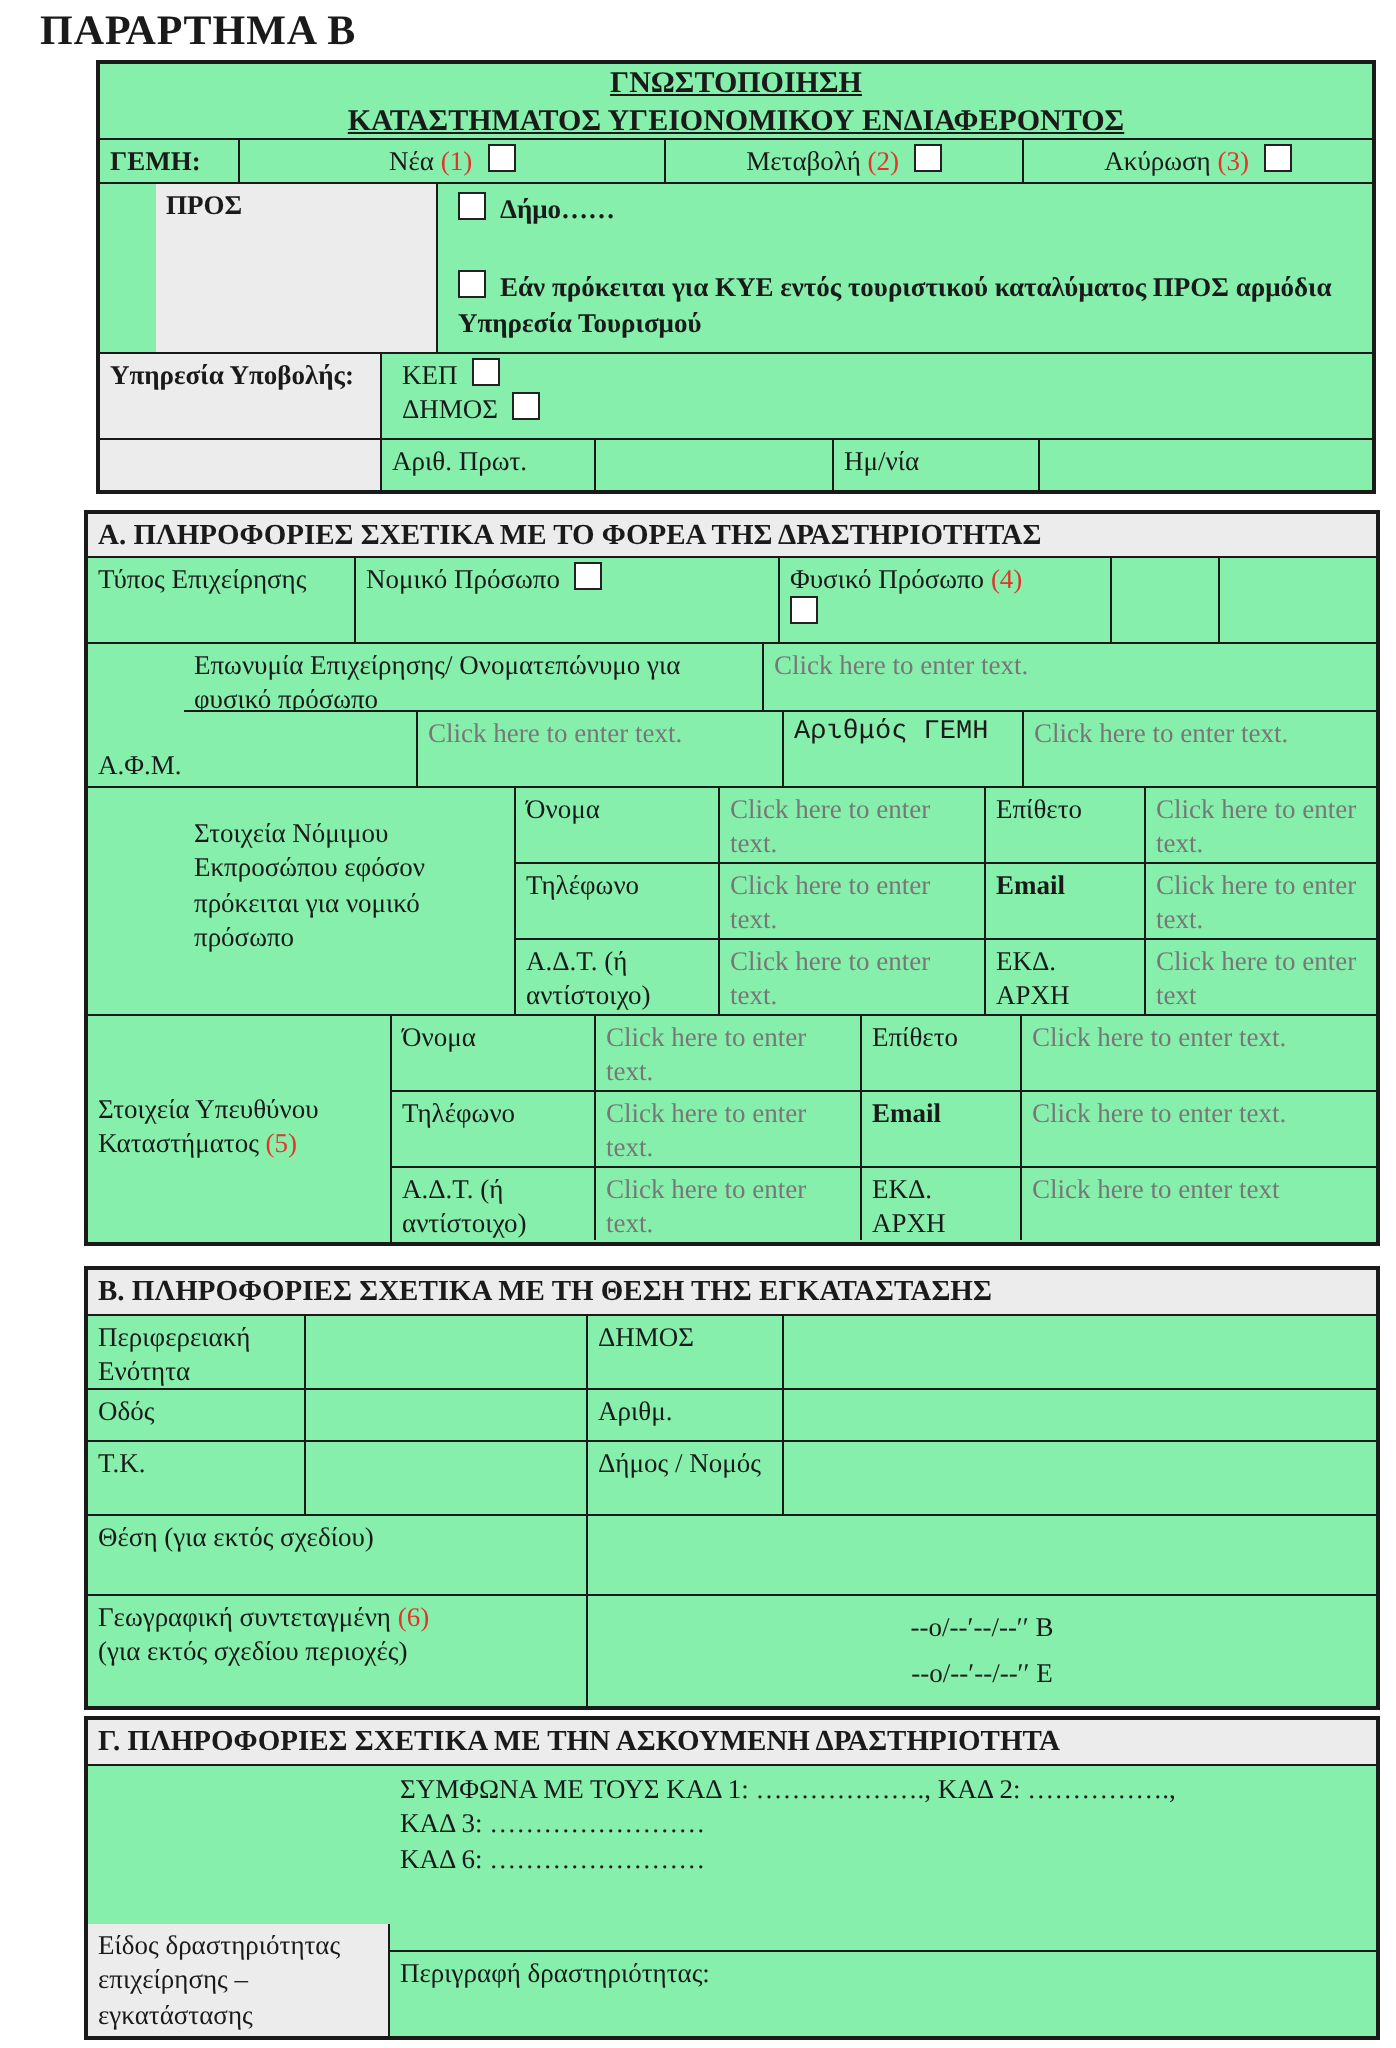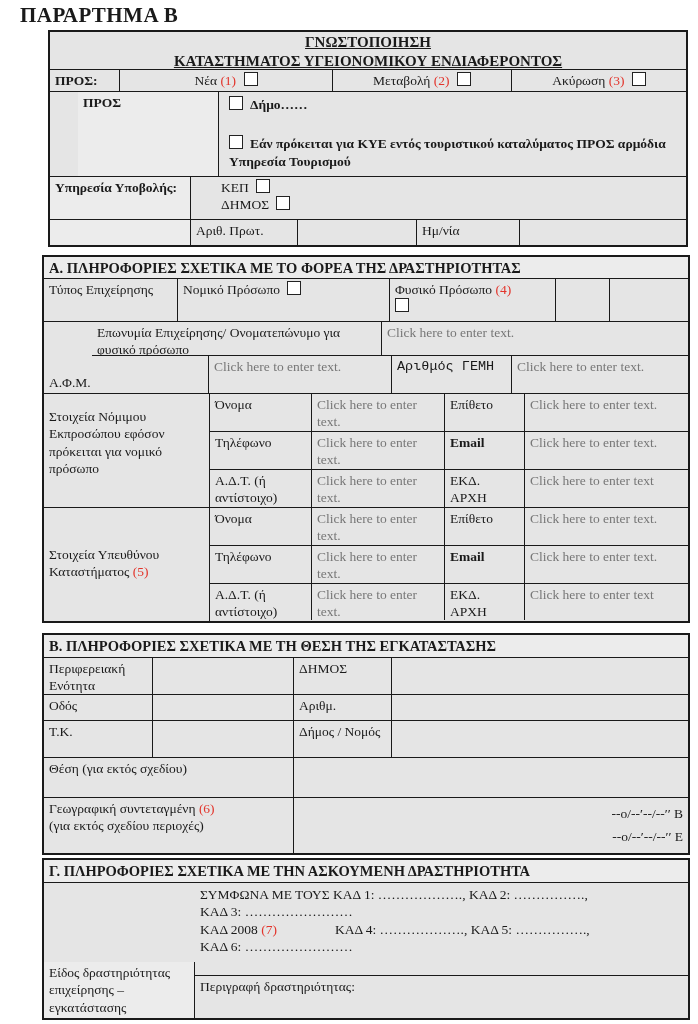--- a/index.html
+++ b/index.html
@@ -6,21 +6,21 @@
   body {
     width:698px; height:1024px; background:#ffffff;
     font-family:"Liberation Serif","DejaVu Serif",serif;
     color:#1a1a1a; font-size:13.5px; line-height:1.28;
     position:relative; overflow:hidden;
   }
   .page-title {
     position:absolute; left:20px; top:2px;
     font-size:21px; font-weight:bold; letter-spacing:0.5px;
   }
-  .tbl { position:absolute; border:2px solid #1a1a1a; background:#e5e5e5; box-sizing:border-box; }
+  .tbl { position:absolute; border:2px solid #1a1a1a; background:#86efac; box-sizing:border-box; }
   .tr { display:flex; box-sizing:border-box; }
   .tr:not(:last-child) { border-bottom:1px solid #1a1a1a; }
   .td { border-right:1px solid #1a1a1a; padding:2px 5px; box-sizing:border-box; overflow:hidden; }
   .td:last-child { border-right:none; }
   .sub { flex:1; display:flex; flex-direction:column; min-width:0; }
   .sub > .tr:not(:last-child) { border-bottom:1px solid #1a1a1a; }
   .gray { background:#ececec; }
   .bold { font-weight:bold; }
   .center { text-align:center; }
   .red { color:#e3342b; }
@@ -28,39 +28,39 @@
   .sechead { font-weight:bold; font-size:14.5px; padding:2px 5px; background:#ececec; }
   .cb {
     display:inline-block; width:12px; height:12px;
     border:1.4px solid #222; background:#fff;
     vertical-align:-1px; margin-left:4px;
   }
   .cb.lead { margin-left:0; margin-right:7px; }
   .title-u { text-decoration:underline; font-weight:bold; font-size:15px; }
   .bottom-align { display:flex; align-items:flex-end; }
   .vspace { height:22px; }
-  .coord-line { text-align:right; padding:3px 0; }
+  .coord-line { text-align:center; padding:3px 0; }
   .nowrap { white-space:nowrap; }
 </style>
 </head>
 <body>
 
 <div class="page-title">ΠΑΡΑΡΤΗΜΑ Β</div>
 
 <div class="tbl" style="left:48px; top:30px; width:640px;">
 
   <div class="tr" style="height:38px;">
     <div class="td center" style="flex:1; padding-top:1px;">
       <div><span class="title-u">ΓΝΩΣΤΟΠΟΙΗΣΗ</span></div>
       <div><span class="title-u">ΚΑΤΑΣΤΗΜΑΤΟΣ ΥΓΕΙΟΝΟΜΙΚΟΥ ΕΝΔΙΑΦΕΡΟΝΤΟΣ</span></div>
     </div>
   </div>
 
   <div class="tr" style="height:22px;">
-    <div class="td bold" style="width:70px;">ΠΡΟΣ:</div>
+    <div class="td bold" style="width:70px;">ΓΕΜΗ:</div>
     <div class="td center" style="width:213px;">
       <span>Νέα</span>
       <span class="red">(1)</span>
       <span class="cb"></span>
     </div>
     <div class="td center" style="width:179px;">
       <span>Μεταβολή</span>
       <span class="red">(2)</span>
       <span class="cb"></span>
     </div>
@@ -77,21 +77,21 @@
       <div class="bold">
         <span class="cb lead"></span><span>Δήμο……</span>
       </div>
       <div class="vspace"></div>
       <div class="bold">
         <span class="cb lead"></span><span>Εάν πρόκειται για ΚΥΕ εντός τουριστικού καταλύματος ΠΡΟΣ αρμόδια Υπηρεσία Τουρισμού</span>
       </div>
     </div>
   </div>
 
-  <div class="tr" style="height:43px;gap:20px;">
+  <div class="tr" style="height:43px;">
     <div class="td gray bold" style="width:141px;">Υπηρεσία Υποβολής:</div>
     <div class="td" style="flex:1; padding-left:10px;">
       <div>
         <span>ΚΕΠ</span>
         <span class="cb"></span>
       </div>
       <div>
         <span>ΔΗΜΟΣ</span>
         <span class="cb"></span>
       </div>
@@ -133,21 +133,21 @@
   </div>
 
   <div class="tr" style="height:38px;">
     <div class="td bottom-align" style="width:165px;">Α.Φ.Μ.</div>
     <div class="td ph" style="width:183px;">Click here to enter text.</div>
     <div class="td" style="width:120px;font-family:Liberation Mono, monospace;">Αριθμός ΓΕΜΗ</div>
     <div class="td ph" style="flex:1;">Click here to enter text.</div>
   </div>
 
   <div class="tr" style="height:114px;">
-    <div class="td" style="width:166px; padding-top:14px;">Στοιχεία Νόμιμου Εκπροσώπου εφόσον πρόκειται για νομικό πρόσωπο</div>
+    <div class="td" style="width:166px; padding-top:14px;margin-left:48px;">Στοιχεία Νόμιμου Εκπροσώπου εφόσον πρόκειται για νομικό πρόσωπο</div>
     <div class="sub">
       <div class="tr" style="height:38px;">
         <div class="td" style="width:102px;">Όνομα</div>
         <div class="td ph" style="width:133px;">Click here to enter text.</div>
         <div class="td" style="width:80px;">Επίθετο</div>
         <div class="td ph" style="flex:1;">Click here to enter text.</div>
       </div>
       <div class="tr" style="height:38px;">
         <div class="td" style="width:102px;">Τηλέφωνο</div>
         <div class="td ph" style="width:133px;">Click here to enter text.</div>
@@ -157,21 +157,21 @@
       <div class="tr" style="height:37px;">
         <div class="td" style="width:102px;">Α.Δ.Τ. (ή αντίστοιχο)</div>
         <div class="td ph" style="width:133px;">Click here to enter text.</div>
         <div class="td" style="width:80px;">ΕΚΔ. ΑΡΧΗ</div>
         <div class="td ph" style="flex:1;">Click here to enter text</div>
       </div>
     </div>
   </div>
 
   <div class="tr" style="height:113px;">
-    <div class="td" style="width:166px; padding-top:38px;">
+    <div class="td" style="width:152px; padding-top:38px;">
       <span>Στοιχεία Υπευθύνου Καταστήματος</span>
       <span class="red">(5)</span>
     </div>
     <div class="sub">
       <div class="tr" style="height:38px;">
         <div class="td" style="width:102px;">Όνομα</div>
         <div class="td ph" style="width:133px;">Click here to enter text.</div>
         <div class="td" style="width:80px;">Επίθετο</div>
         <div class="td ph" style="flex:1;">Click here to enter text.</div>
       </div>
@@ -234,23 +234,20 @@
   <div class="tr" style="height:23px;">
     <div class="sechead" style="flex:1;">Γ. ΠΛΗΡΟΦΟΡΙΕΣ ΣΧΕΤΙΚΑ ΜΕ ΤΗΝ ΑΣΚΟΥΜΕΝΗ ΔΡΑΣΤΗΡΙΟΤΗΤΑ</div>
   </div>
   <div class="tr" style="height:135px;align-items:flex-end;">
     <div class="td gray" style="width:151px;">Είδος δραστηριότητας επιχείρησης – εγκατάστασης</div>
     <div class="sub">
       <div class="tr" style="height:93px;">
         <div class="td" style="flex:1; padding-top:3px;">
           <div>ΣΥΜΦΩΝΑ ΜΕ ΤΟΥΣ  ΚΑΔ 1: ………………., ΚΑΔ 2: …………….,</div>
           <div>ΚΑΔ 3: ……………………</div>
-          <div>
-            <span>ΚΑΔ 2008 </span><span class="red">(7)</span><span style="margin-left:58px;">ΚΑΔ 4: ………………., ΚΑΔ 5: …………….,</span>
-          </div>
           <div>ΚΑΔ 6: ……………………</div>
         </div>
       </div>
       <div class="tr" style="height:42px;">
         <div class="td" style="flex:1;">
           <span>Περιγραφή δραστηριότητας:</span>
         </div>
       </div>
     </div>
   </div>

